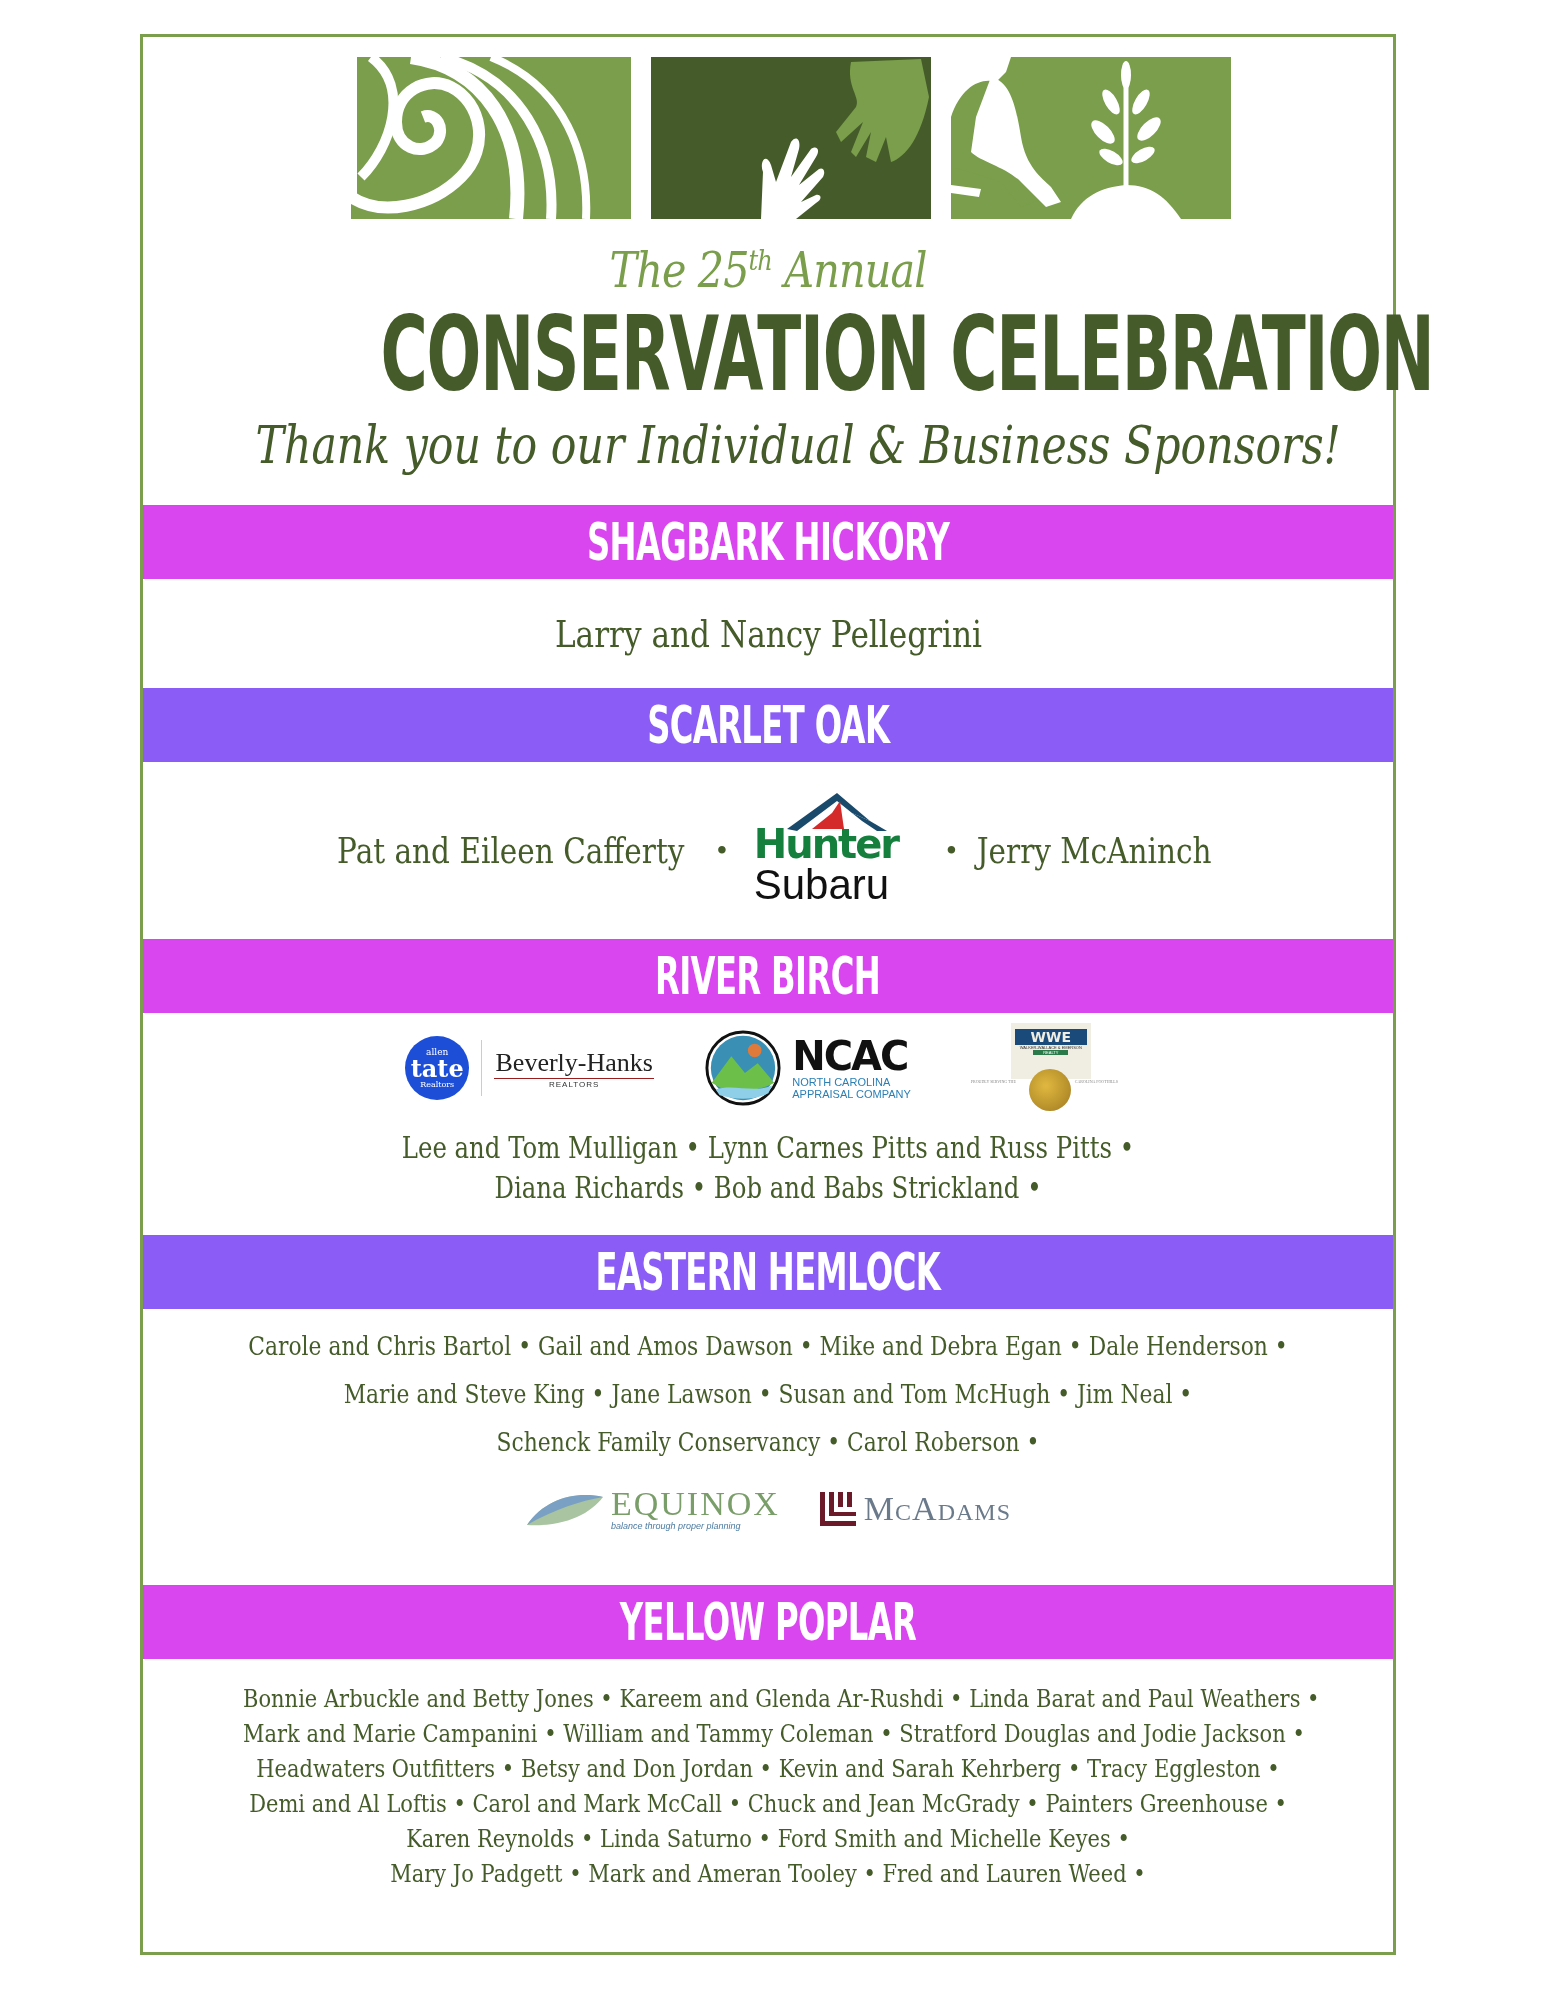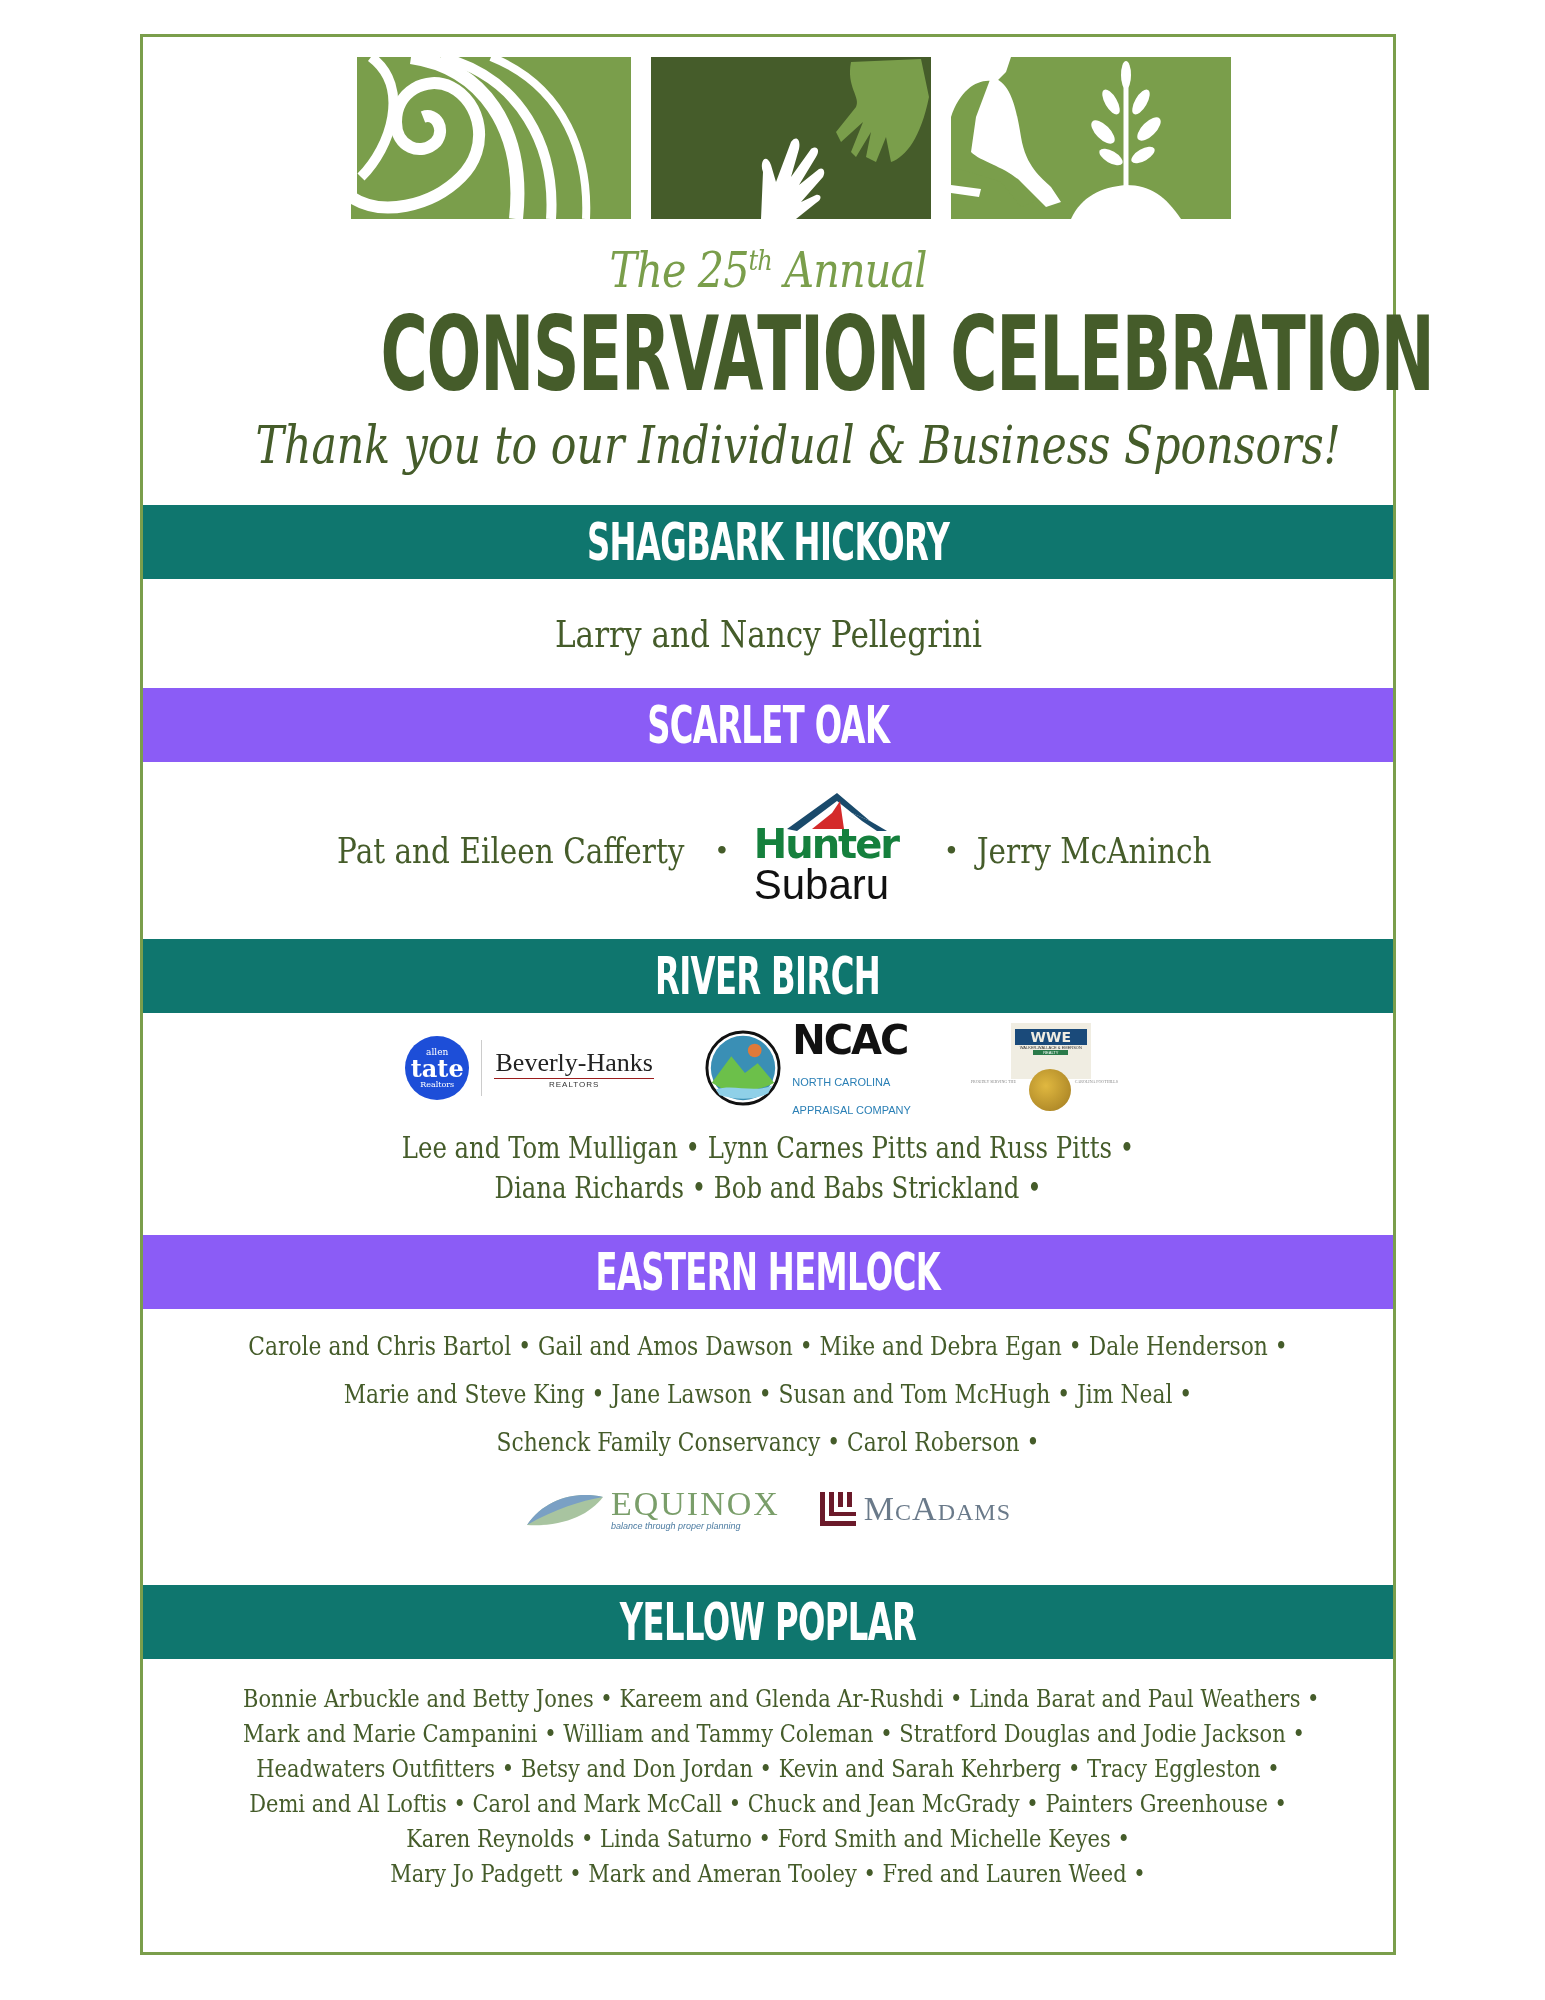--- a/index.html
+++ b/index.html
@@ -7,21 +7,21 @@
   .frame { position:absolute; left:140px; top:34px; width:1250px; height:1915px; border:3px solid #7a9e4b; background:#fff; }
   .tiles { position:absolute; left:208px; top:20px; width:880px; height:162px; display:flex; gap:20px; }
   .tile { width:280px; height:162px; position:relative; overflow:hidden; }
   .tile svg { width:100%; height:100%; display:block; }
   .center { position:absolute; left:0; right:0; text-align:center; }
   .intro { top:205px; font-family:"DejaVu Serif", serif; font-style:italic; font-size:48px; color:#7a9e4b; letter-spacing:-1px; transform:scaleX(0.86); }
   .intro sup { font-size:28px; }
   .title { top:265px; font-family:"DejaVu Sans", sans-serif; font-weight:bold; font-size:104px; color:#455c2a; letter-spacing:-2px; transform:scaleX(0.62); white-space:nowrap; line-height:1; }
   .subtitle { top:378px; font-family:"DejaVu Serif", serif; font-style:italic; font-size:52px; color:#455c2a; transform:scaleX(0.82); white-space:nowrap; }
   .band { position:absolute; left:0; width:1250px; height:74px; display:flex; align-items:center; justify-content:center; }
-  .band.light { background:#0f766e; }
+  .band.light { background:#d946ef; }
   .band.dark { background:#8b5cf6; }
   .band-label { font-family:"DejaVu Sans", sans-serif; font-weight:bold; color:#fff; font-size:52px; transform:scaleX(0.62); white-space:nowrap; letter-spacing:-1px; }
   .section { position:absolute; left:0; width:1250px; }
   .name-lg { font-family:"DejaVu Serif", serif; color:#455c2a; font-size:38px; transform:scaleX(0.82); white-space:nowrap; }
   .line { font-family:"DejaVu Serif", serif; color:#455c2a; white-space:nowrap; text-align:center; }
   .row-logo { display:flex; align-items:center; justify-content:center; }
 </style>
 </head>
 <body>
 
@@ -117,21 +117,21 @@
         <span style="font-family:'Liberation Sans',sans-serif;font-size:8px;color:#333;letter-spacing:1px;border-top:1px solid #9b1c1c;padding-top:1px;width:160px;text-align:center;">REALTORS</span>
       </div>
       <div style="display:flex;align-items:center;margin-right:60px;">
         <svg viewBox="0 0 80 80" width="78" height="78">
           <circle cx="40" cy="40" r="37" fill="#fff" stroke="#111" stroke-width="3"></circle>
           <circle cx="40" cy="40" r="33" fill="#3a8fb5"></circle>
           <circle cx="52" cy="22" r="7" fill="#e07a3a"></circle>
           <path d="M8 55 L28 28 L42 45 L55 35 L72 55 C60 62 40 66 20 62 Z" fill="#6cc04a"></path>
           <path d="M12 62 C30 56 50 66 70 58 L66 66 C50 74 30 72 16 68 Z" fill="#8fd0e8"></path>
         </svg>
-        <div style="display:flex;flex-direction:column;margin-left:10px;gap:16px;">
+        <div style="display:flex;flex-direction:column;margin-left:10px;">
           <span style="font-family:'DejaVu Sans',sans-serif;font-weight:bold;font-size:40px;color:#111;line-height:1;letter-spacing:-2px;">NCAC</span>
           <span style="font-family:'Liberation Sans',sans-serif;font-size:11px;color:#2a7fb5;line-height:1.1;">NORTH CAROLINA</span>
           <span style="font-family:'Liberation Sans',sans-serif;font-size:11px;color:#2a7fb5;line-height:1.1;">APPRAISAL COMPANY</span>
         </div>
       </div>
       <div style="position:relative;width:160px;height:90px;">
         <div style="position:absolute;left:40px;top:0;width:80px;height:56px;background:#f0ede2;display:flex;flex-direction:column;align-items:center;">
           <span style="margin-top:6px;background:#1a4a7a;color:#f0ede2;font-family:'DejaVu Sans',sans-serif;font-weight:bold;font-size:14px;padding:0 16px;">WWE</span>
           <span style="font-size:4px;color:#333;font-family:'Liberation Sans',sans-serif;">WALKER-WALLACE &amp; EMERSON</span>
           <span style="font-size:4px;color:#fff;background:#2a7a4a;padding:0 10px;font-family:'Liberation Sans',sans-serif;">REALTY</span>

